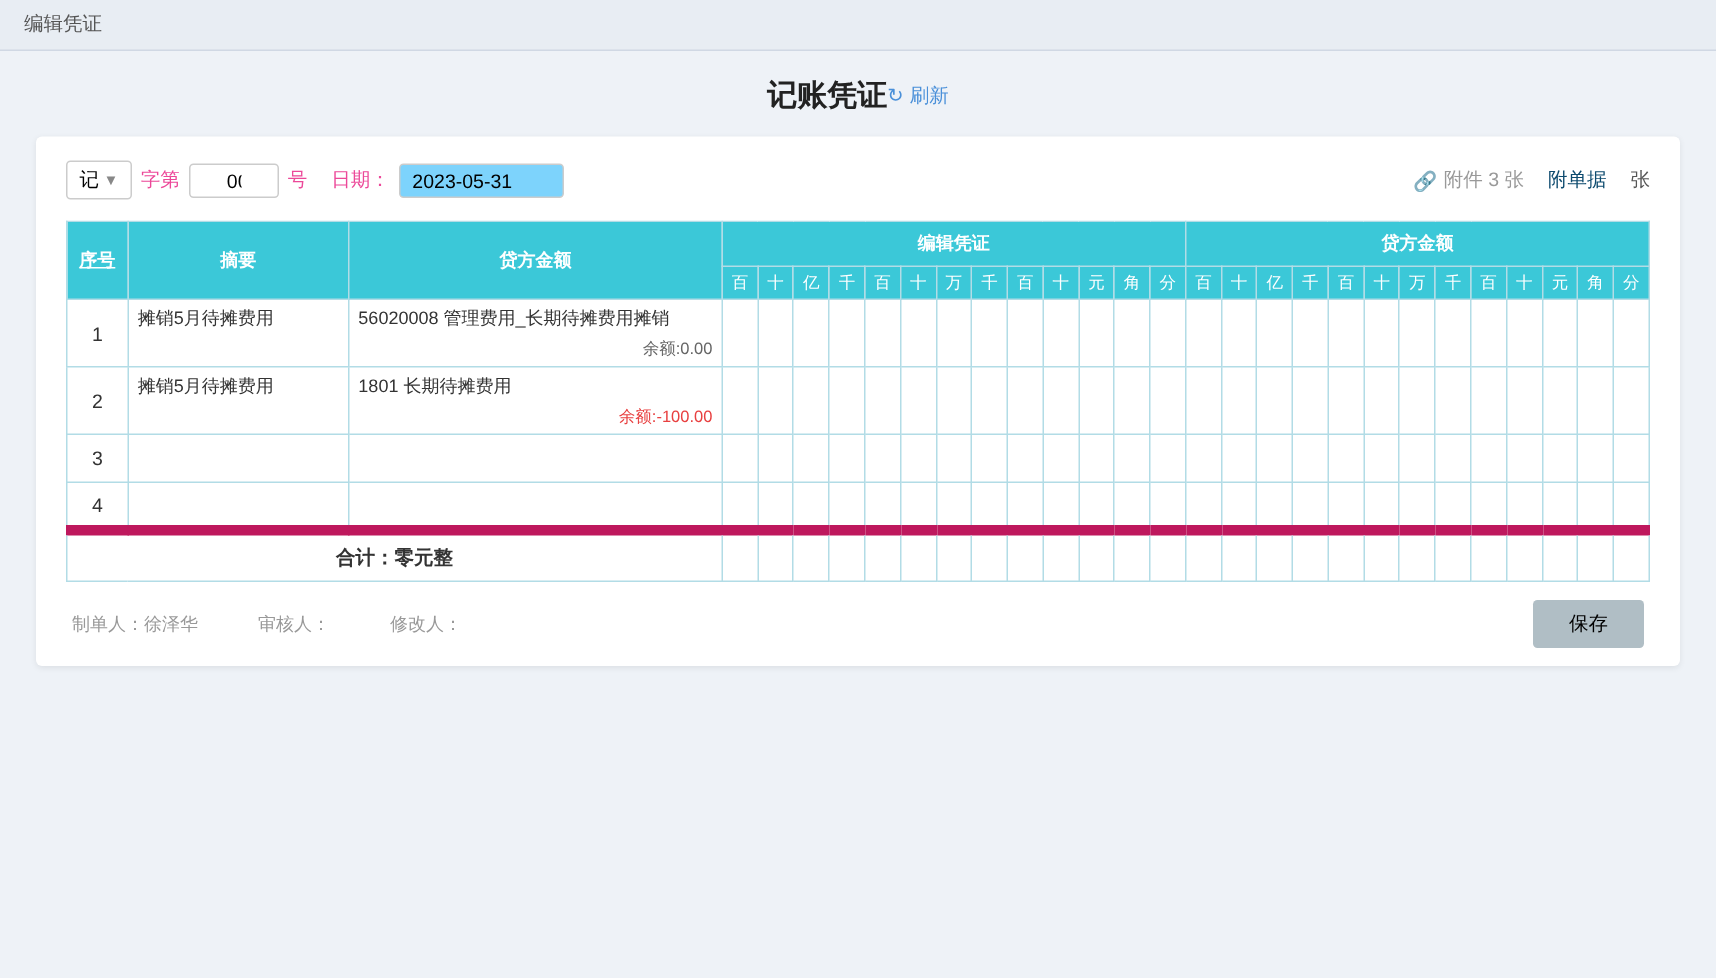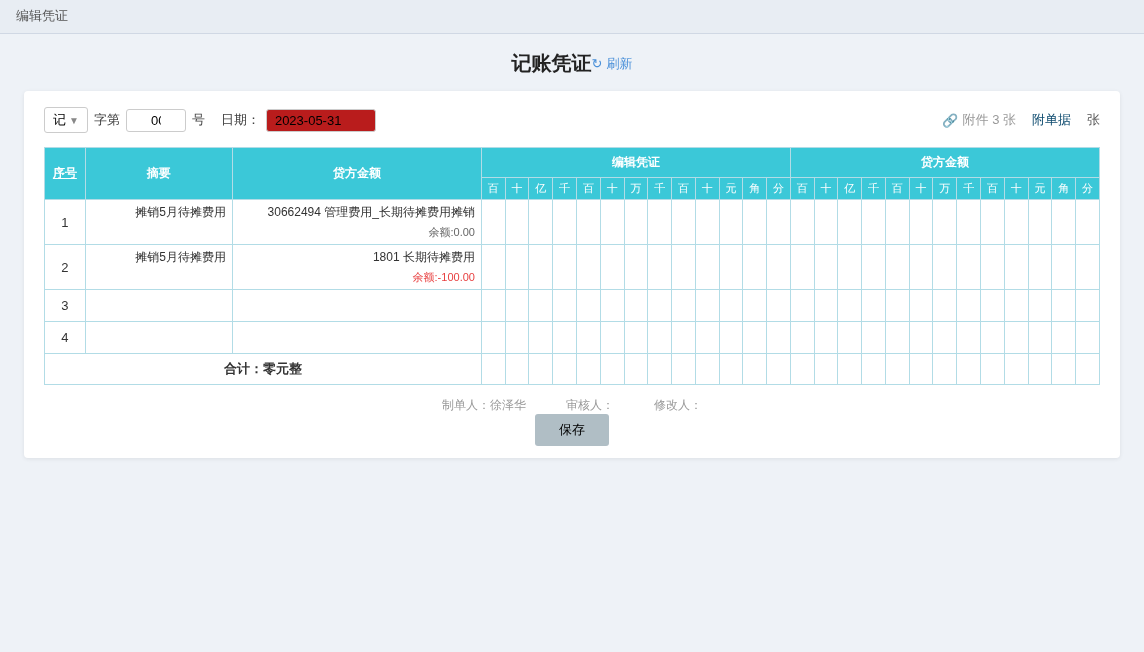--- a/index.html
+++ b/index.html
@@ -59,21 +59,21 @@
       display: flex;
       align-items: center;
       gap: 16px;
       margin-bottom: 14px;
     }
     .form-group {
       display: flex;
       align-items: center;
       gap: 6px;
     }
-    .form-label { color: #404040; font-size: 13px; }
+    .form-label { color: #ec4899; font-size: 13px; }
     .select-btn {
       border: 1px solid #ccc;
       border-radius: 3px;
       padding: 3px 8px;
       background: #fff;
       cursor: pointer;
       font-size: 13px;
       display: flex;
       align-items: center;
       gap: 3px;
@@ -85,21 +85,21 @@
       font-size: 13px;
       width: 60px;
       background: #fff;
     }
     .input-date {
       border: 1px solid #ccc;
       border-radius: 3px;
       padding: 3px 8px;
       font-size: 13px;
       width: 110px;
-      background: #b91c1c;
+      background: #7dd3fc;
     }
     .right-actions {
       margin-left: auto;
       display: flex;
       align-items: center;
       gap: 16px;
     }
     .attach-link { color: #999; font-size: 13px; display: flex; align-items: center; gap: 4px; }
     .action-link { color: #0c4a6e; font-size: 13px; cursor: pointer; }
     .zhang-label { color: #555; font-size: 13px; }
@@ -145,43 +145,42 @@
       vertical-align: top;
     }
     .data-row td.seq-cell {
       vertical-align: middle;
       text-align: center;
       font-size: 13px;
       color: #333;
     }
     .cell-content {
       padding: 4px 6px;
-      text-align: right;
+      text-align: left;
       font-size: 12px;
     }
     .cell-balance {
       font-size: 11px;
       color: #666;
       padding: 0 6px 4px 6px;
       text-align: right;
     }
     .cell-balance.negative { color: #e84040; }
     .total-row td {
       padding: 6px 10px;
       font-size: 13px;
       font-weight: bold;
-      border-top: 1px solid #be185d;
+      border-top: 7px solid #be185d;
     }
     .footer-row {
       display: flex;
-      justify-content: flex-end;
+      justify-content: space-between;
       align-items: center;
       margin-top: 12px;
       padding: 0 4px;
-      flex-direction: column;
     }
     .footer-info {
       display: flex;
       gap: 40px;
       color: #999;
       font-size: 12px;
     }
     .save-btn {
       background: #b0bec5;
       color: #000000;
@@ -286,21 +285,21 @@
           </tr>
         </thead>
         <tbody id="table-body">
 
         <tr class="data-row">
               <td class="seq-cell">1</td>
               <td>
                 <div class="cell-content">摊销5月待摊费用</div>
               </td>
               <td class="account-cell">
-                <div class="cell-content">30662494 管理费用_长期待摊费用摊销</div>
+                <div class="cell-content">56020008 管理费用_长期待摊费用摊销</div>
                 <div class="cell-balance">余额:0.00</div>
               </td>
               <td class="amount-cell"></td>
               <td class="amount-cell"></td>
               <td class="amount-cell"></td>
               <td class="amount-cell"></td>
               <td class="amount-cell"></td>
               <td class="amount-cell"></td>
               <td class="amount-cell"></td>
               <td class="amount-cell"></td>

